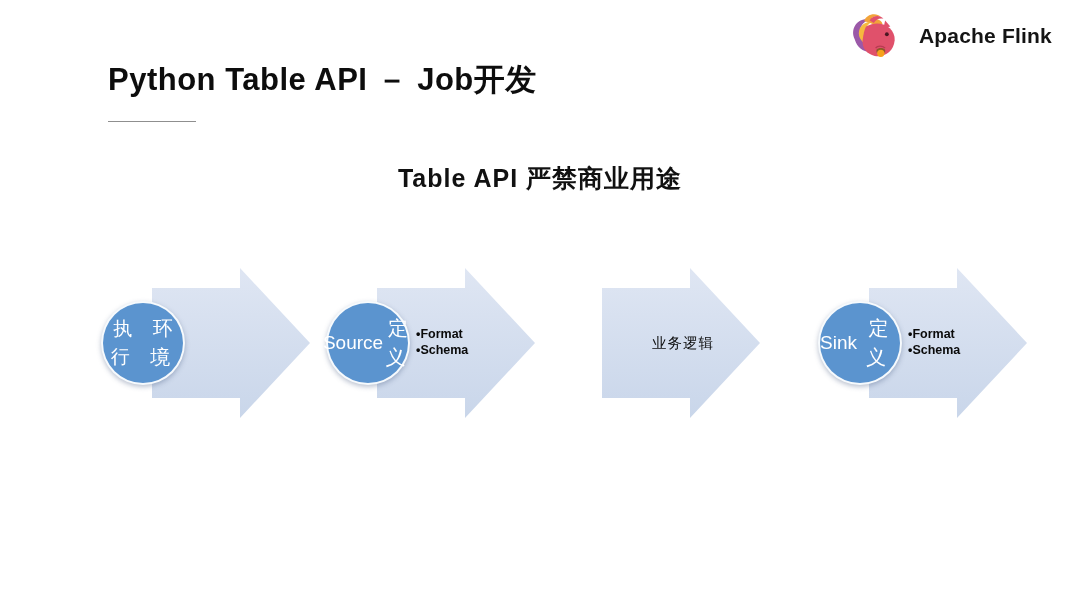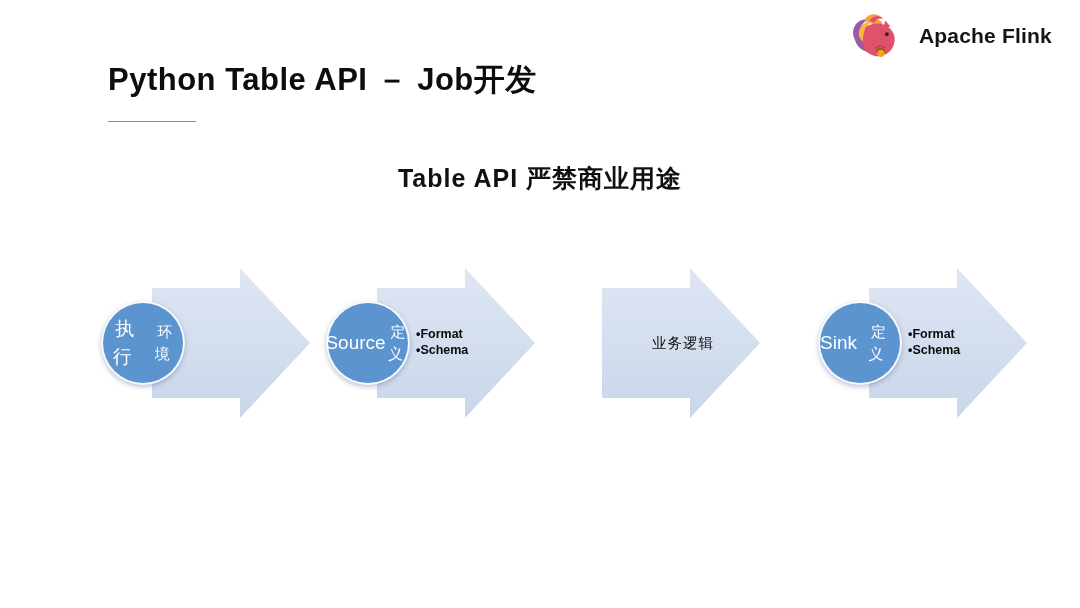--- a/index.html
+++ b/index.html
@@ -51,21 +51,21 @@
     position:absolute; left:6px; top:39px;
     width:84px; height:84px; border-radius:50%;
     box-sizing:border-box;
     background:var(--circle);
     border:2px solid rgba(255,255,255,.95);
     box-shadow:0 2px 5px rgba(60,80,120,.35);
     display:flex; align-items:center; justify-content:center;
     color:#fff; text-align:center; line-height:1.45;
   }
   .circle .l1{font-size:19px;}
-  .circle .l2{font-size:15px;}
+  .circle .l2{font-size:20px;}
   .circle .zh{letter-spacing:5px; text-indent:5px;}
   .bullets{
     position:absolute; left:96px; top:64px;
     font-size:12.5px; font-weight:bold; color:#0a0a0a; line-height:16px;
     white-space:nowrap;
   }
   .biz-label{
     position:absolute; left:107px; top:72px;
     font-size:14.5px; font-weight:normal; color:#0a0a0a;
     letter-spacing:1px; white-space:nowrap;

